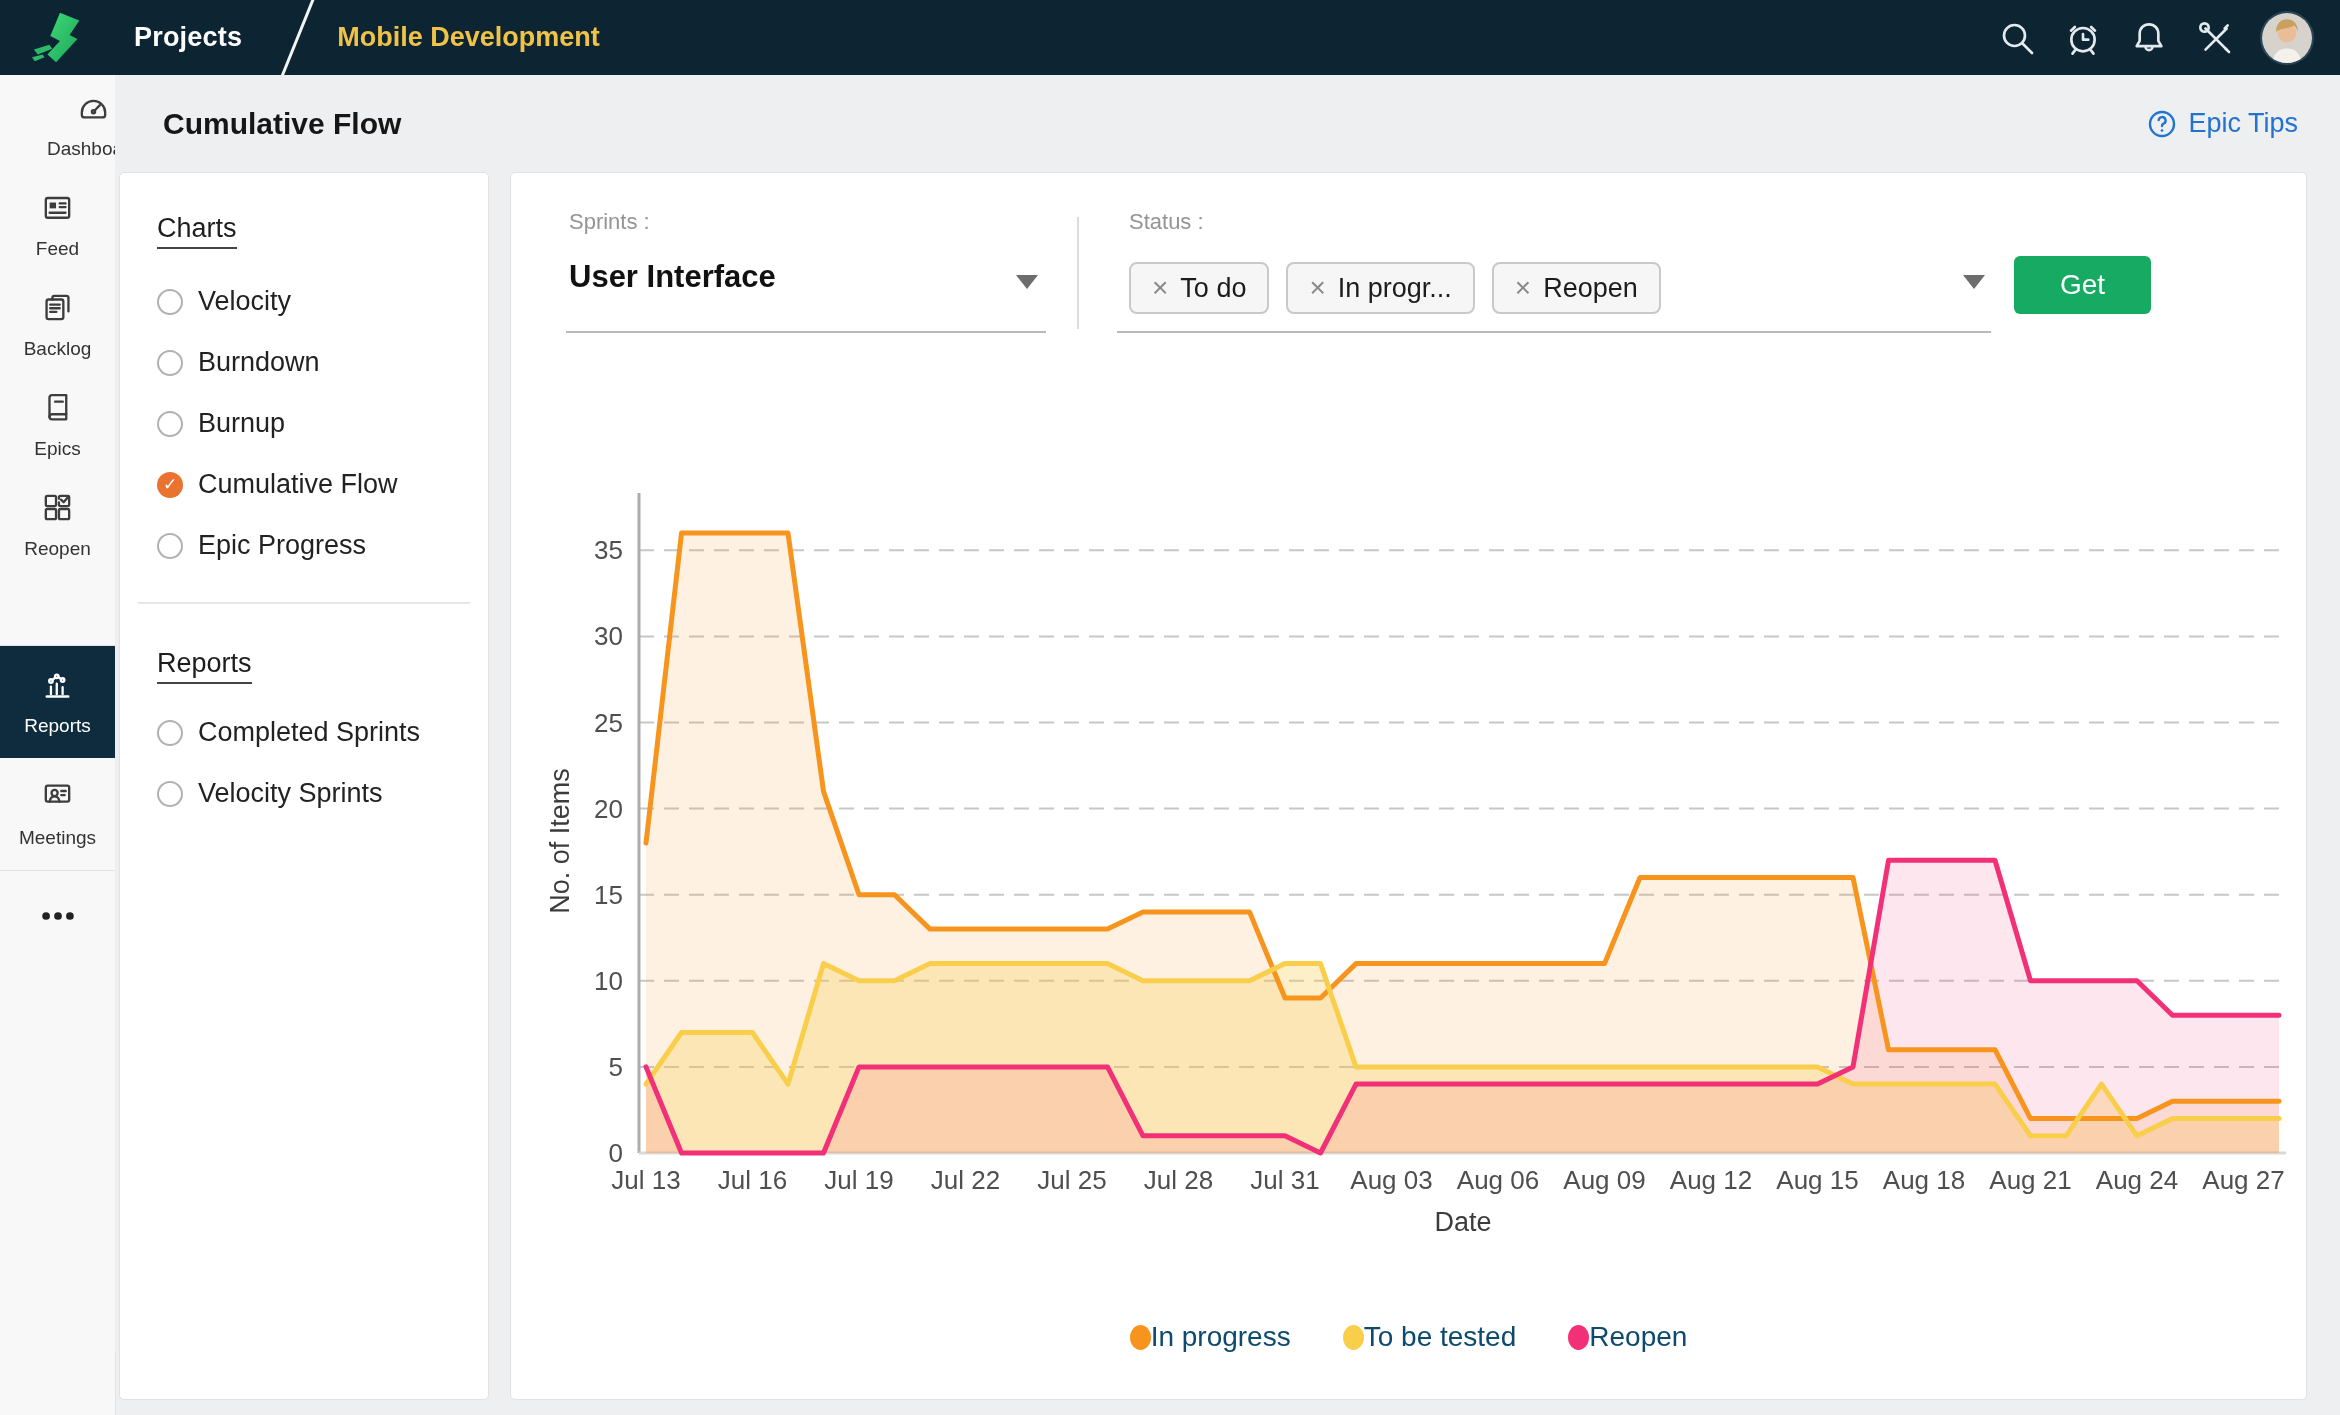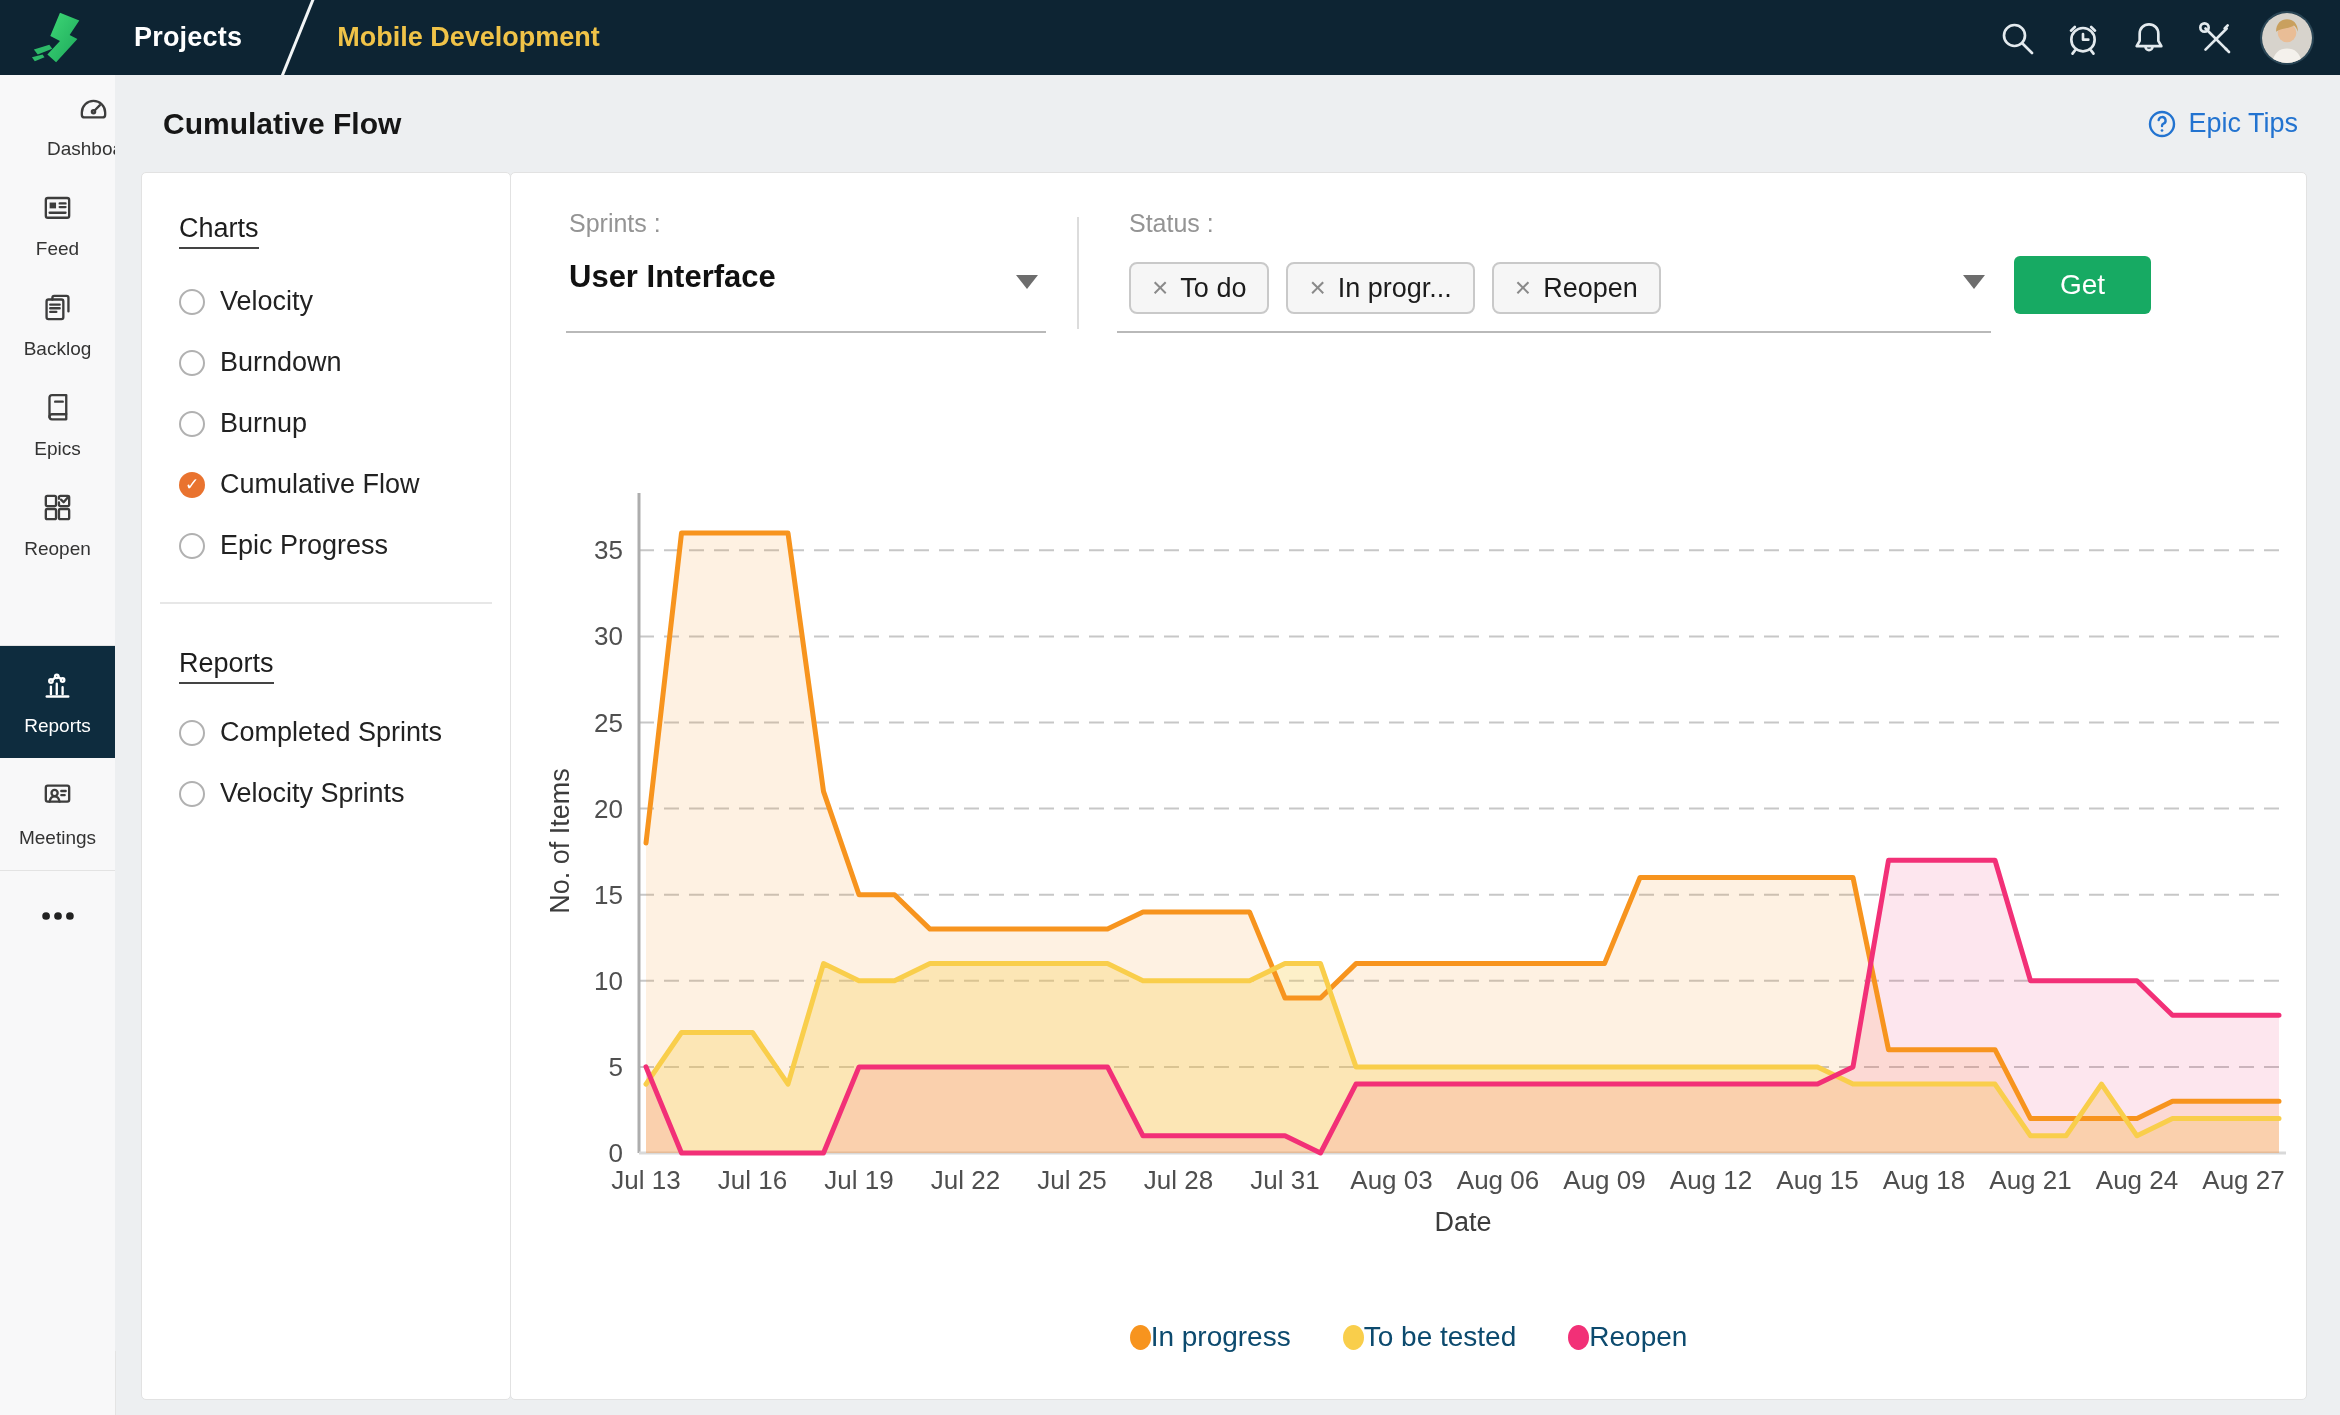--- a/index.html
+++ b/index.html
@@ -25,33 +25,33 @@
   .side-sep{height:1px;background:#e3e3e3;margin:0;}
   #side-more{height:90px;display:flex;align-items:center;justify-content:center;color:#222;cursor:pointer;}
   #side-more svg{width:44px;height:44px;}
   
   #main{position:absolute;left:115px;top:75px;width:2225px;height:1276px;background:#edeff1;}
   #page-header{position:absolute;left:0;top:0;width:100%;height:97px;display:flex;align-items:center;}
   #page-title{font-size:30px;font-weight:700;color:#161616;margin-left:48px;}
   #page-tips{margin-left:auto;margin-right:42px;display:flex;align-items:center;gap:10px;color:#2273d0;font-size:27px;cursor:pointer;}
   #page-tips svg{width:32px;height:32px;}
   .card{position:absolute;background:#fff;border:1px solid #e2e2e2;border-radius:5px;box-sizing:border-box;}
-  #left-card{left:26px;top:97px;width:370px;height:1228px;}
+  #left-card{left:4px;top:97px;width:370px;height:1228px;}
   #right-card{left:395px;top:97px;width:1797px;height:1228px;}
   
   .panel-heading{display:inline-block;font-size:27px;color:#1d1d1d;border-bottom:2px solid #444;padding-bottom:3px;margin-left:37px;}
   #charts-heading{margin-top:40px;}
   .radio-row{display:flex;align-items:center;height:61px;margin-left:37px;cursor:pointer;}
   .radio{width:26px;height:26px;border-radius:50%;border:2px solid #b1b1b1;box-sizing:border-box;flex:0 0 auto;background:#fff;}
   .radio.sel{border:none;background:#e9732f;color:#fff;display:flex;align-items:center;justify-content:center;font-size:17px;font-weight:700;}
   .radio-label{font-size:27px;color:#222;margin-left:15px;}
   #panel-divider{height:2px;background:#e7e7e7;margin:26px 18px 0 18px;}
   #reports-heading{margin-top:44px;}
   
-  .filter-label{position:absolute;font-size:25px;color:#949494;}
+  .filter-label{position:absolute;font-size:22px;color:#949494;}
   #sprint-value-row{position:absolute;left:58px;top:86px;display:flex;align-items:center;cursor:pointer;}
   #sprint-value{font-size:31px;font-weight:700;color:#111;}
   .caret{width:0;height:0;border-left:11px solid transparent;border-right:11px solid transparent;border-top:14px solid #6d6d6d;}
   #sprint-caret{position:absolute;left:505px;top:102px;cursor:pointer;}
   #sprint-underline{position:absolute;left:55px;top:158px;width:480px;height:2px;background:#b9b9b9;}
   #v-divider{position:absolute;left:566px;top:44px;width:2px;height:112px;background:#dcdcdc;}
   #chips-row{position:absolute;left:618px;top:89px;display:flex;gap:17px;}
   .chip{display:flex;align-items:center;height:52px;padding:0 21px;background:#f6f6f6;border:2px solid #c9c9c9;border-radius:8px;box-sizing:border-box;cursor:pointer;}
   .chip-x{color:#8a8a8a;font-size:28px;margin-right:12px;cursor:pointer;line-height:1;}
   .chip-label{font-size:27px;color:#1c1c1c;white-space:nowrap;}

